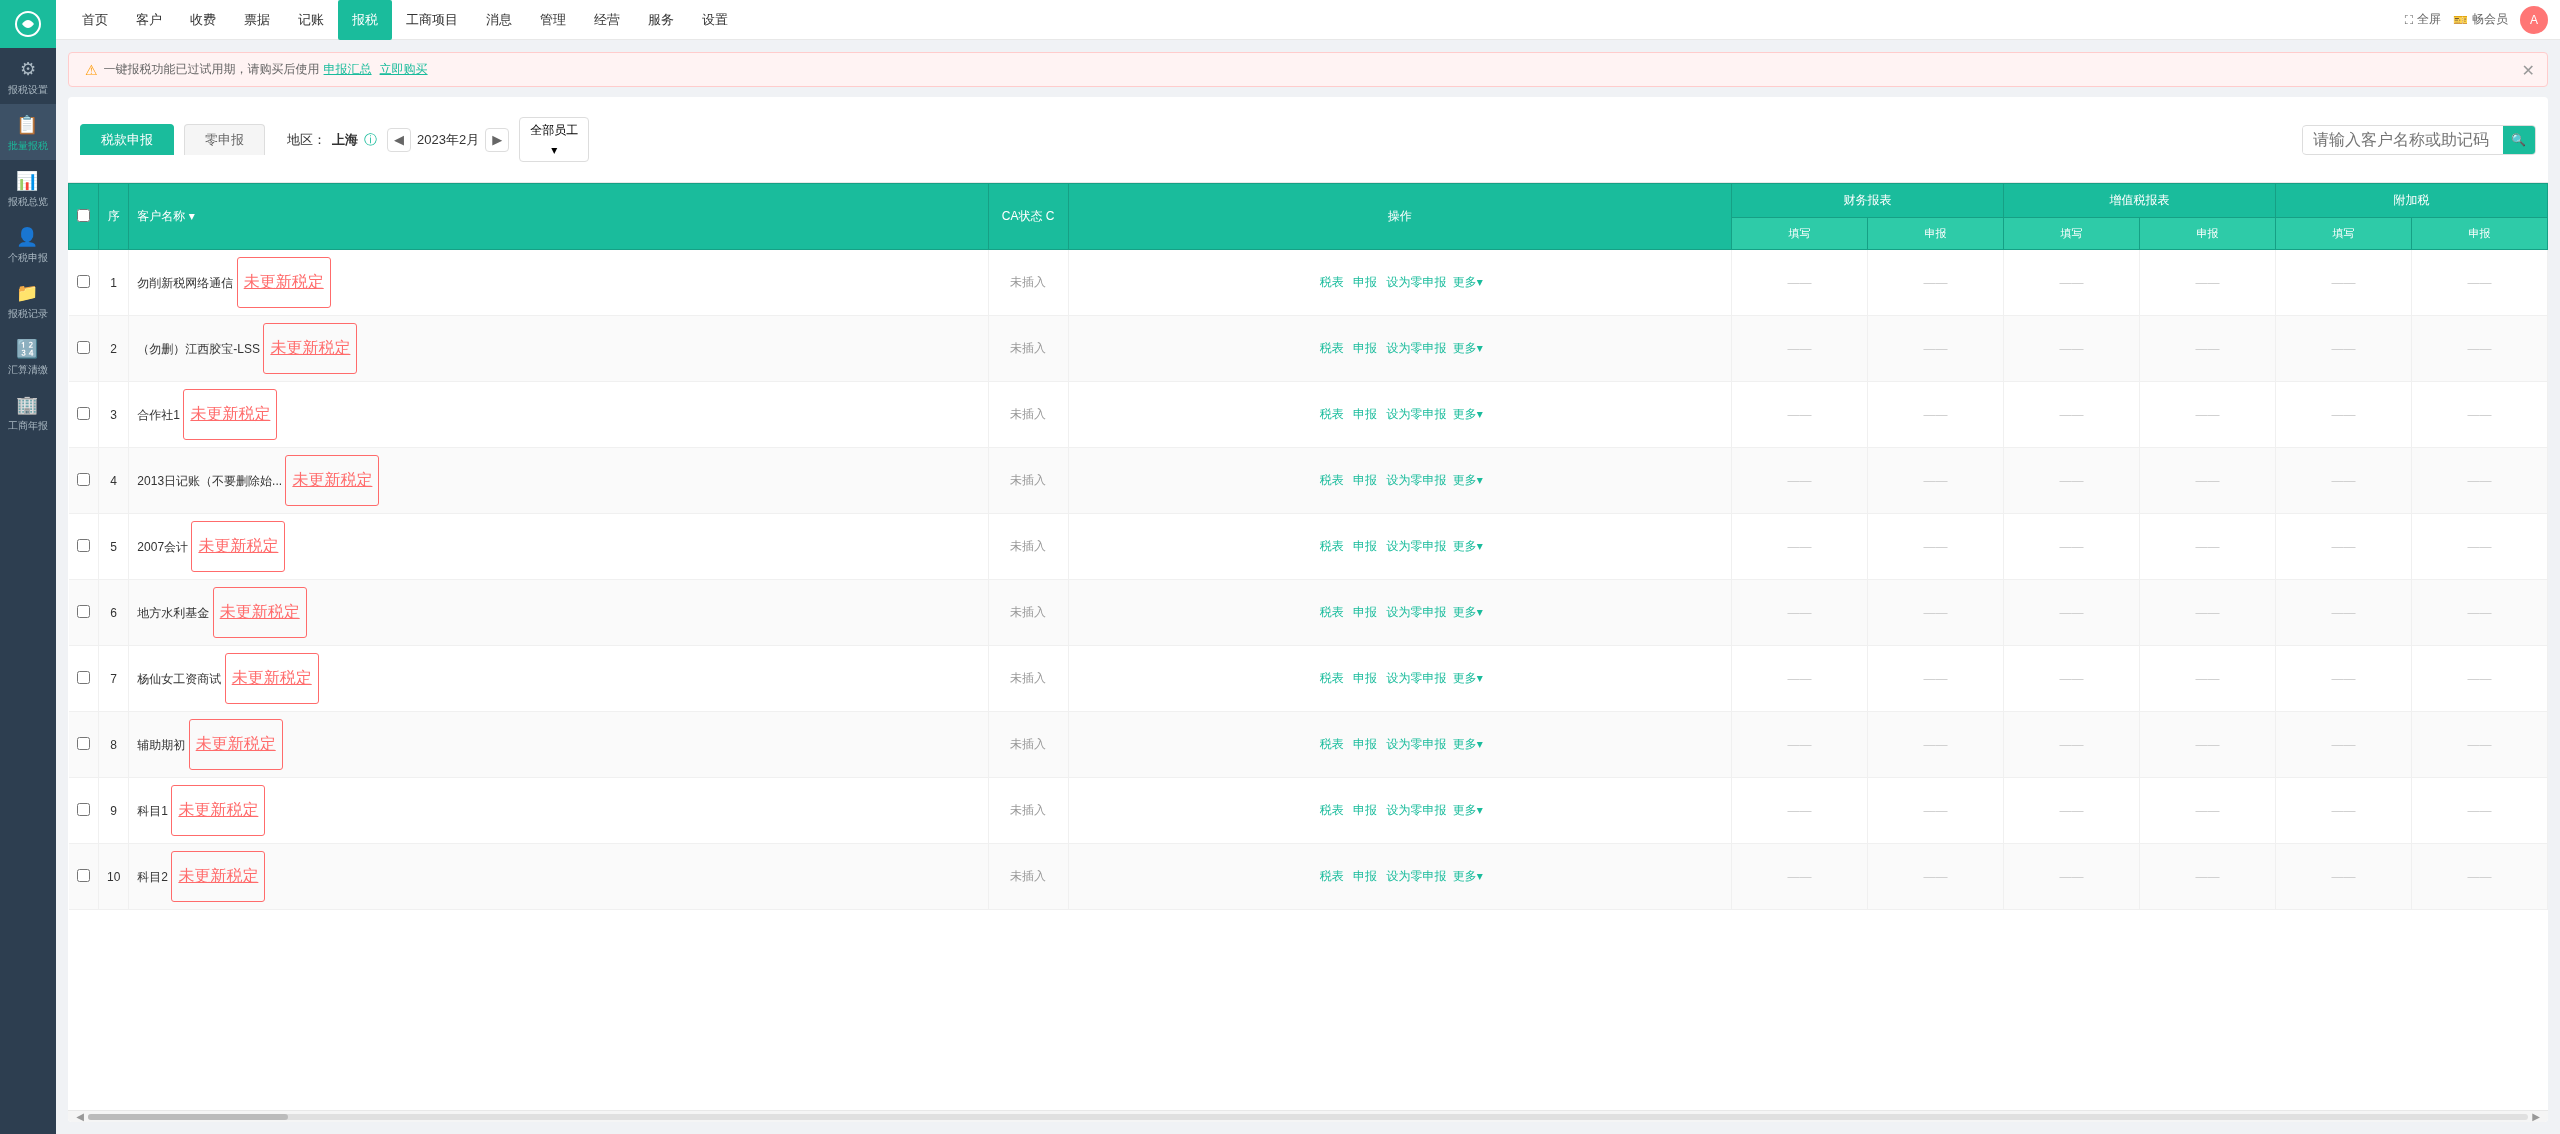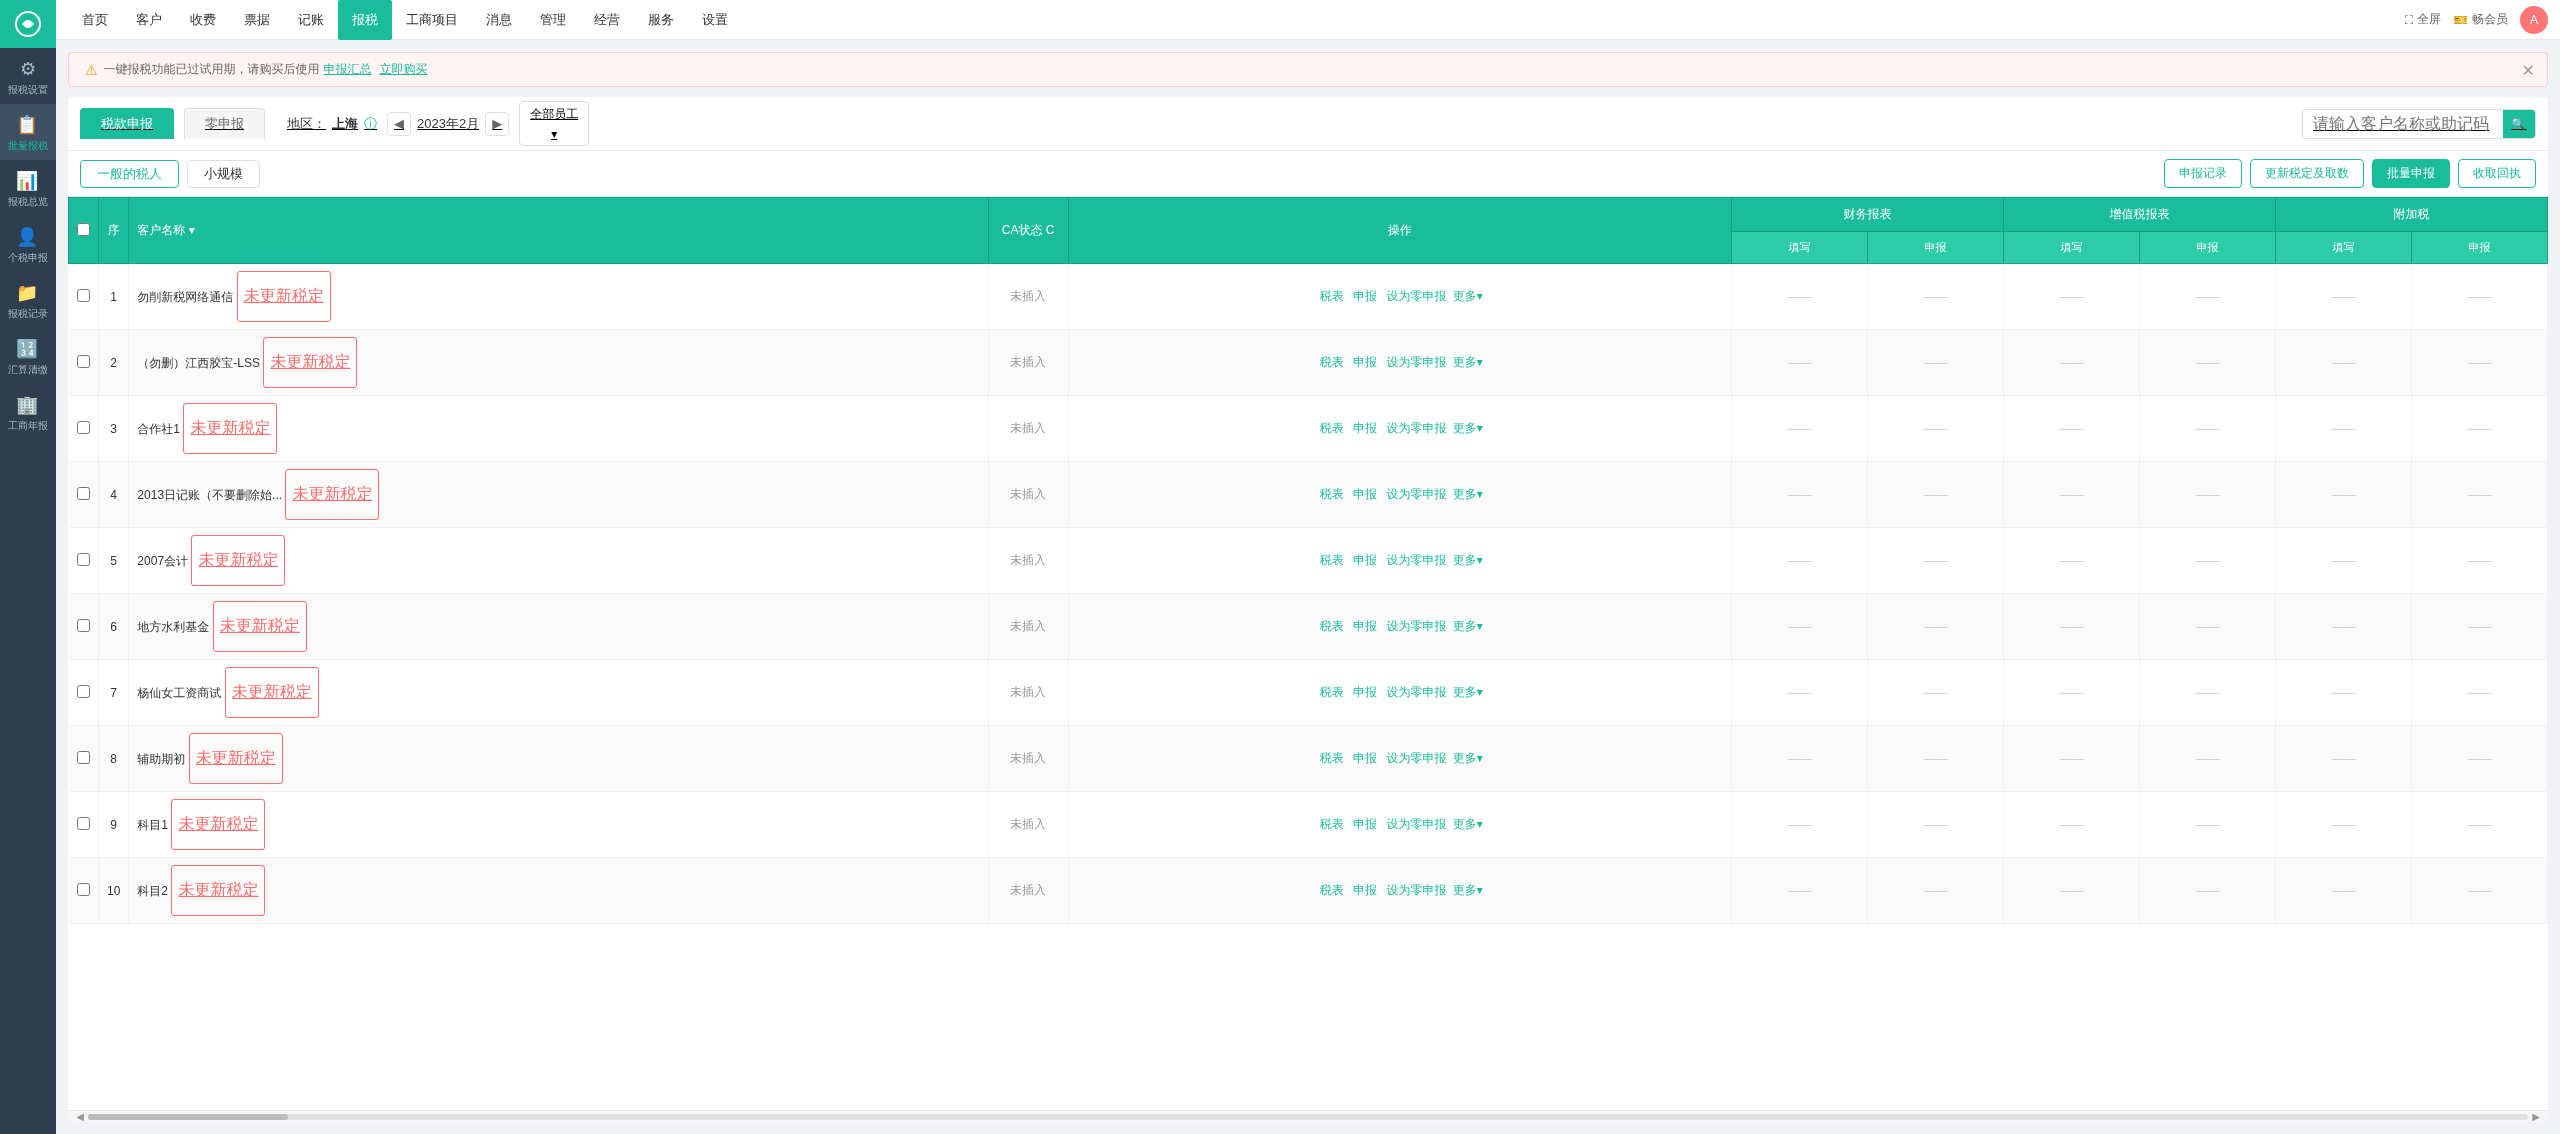--- a/index.html
+++ b/index.html
@@ -450,21 +450,21 @@
         <span class="warning-icon">⚠</span>
         <span>一键报税功能已过试用期，请购买后使用</span>
         <span class="link">申报汇总</span>
         <span>  </span>
         <span class="link">立即购买</span>
         <span class="close-btn">✕</span>
       </div>
 
       <div class="card">
 
-        <div style="display:flex; align-items:center; padding:4px 12px; border-bottom:1px solid #e8e8e8; gap:10px; flex-wrap:wrap;text-decoration:underline;">
+        <div style="display:flex; align-items:center; padding:20px 12px; border-bottom:1px solid #e8e8e8; gap:10px; flex-wrap:wrap;">
           <div class="tab-btn active">税款申报</div>
           <div class="tab-btn">零申报</div>
 
           <div class="region-selector" style="margin-left:12px;">
             <span>地区：</span>
             <span style="font-weight:bold;">上海</span>
             <span class="region-info">ⓘ</span>
           </div>
 
           <div class="date-nav">
@@ -479,31 +479,20 @@
           </div>
 
           <div class="search-box" style="margin-left:auto;">
             <input type="text" placeholder="请输入客户名称或助记码" style="">
             <div class="search-icon-btn">
               <span>🔍</span>
             </div>
           </div>
         </div>
 
-        <div class="subtab-row">
-          <div class="subtab-item active">一般的税人</div>
-          <div class="subtab-item">小规模</div>
-
-          <div class="action-btns">
-            <div class="action-btn outline">申报记录</div>
-            <div class="action-btn outline">更新税定及取数</div>
-            <div class="action-btn primary">批量申报</div>
-            <div class="action-btn outline">收取回执</div>
-          </div>
-        </div>
 
         <div class="table-container">
           <table>
             <thead>
               <tr>
                 <th rowspan="2" style="width:30px;">
                   <input type="checkbox" style="">
                 </th>
                 <th rowspan="2" style="width:30px;">序</th>
                 <th rowspan="2" style="min-width:180px; text-align:left;">

